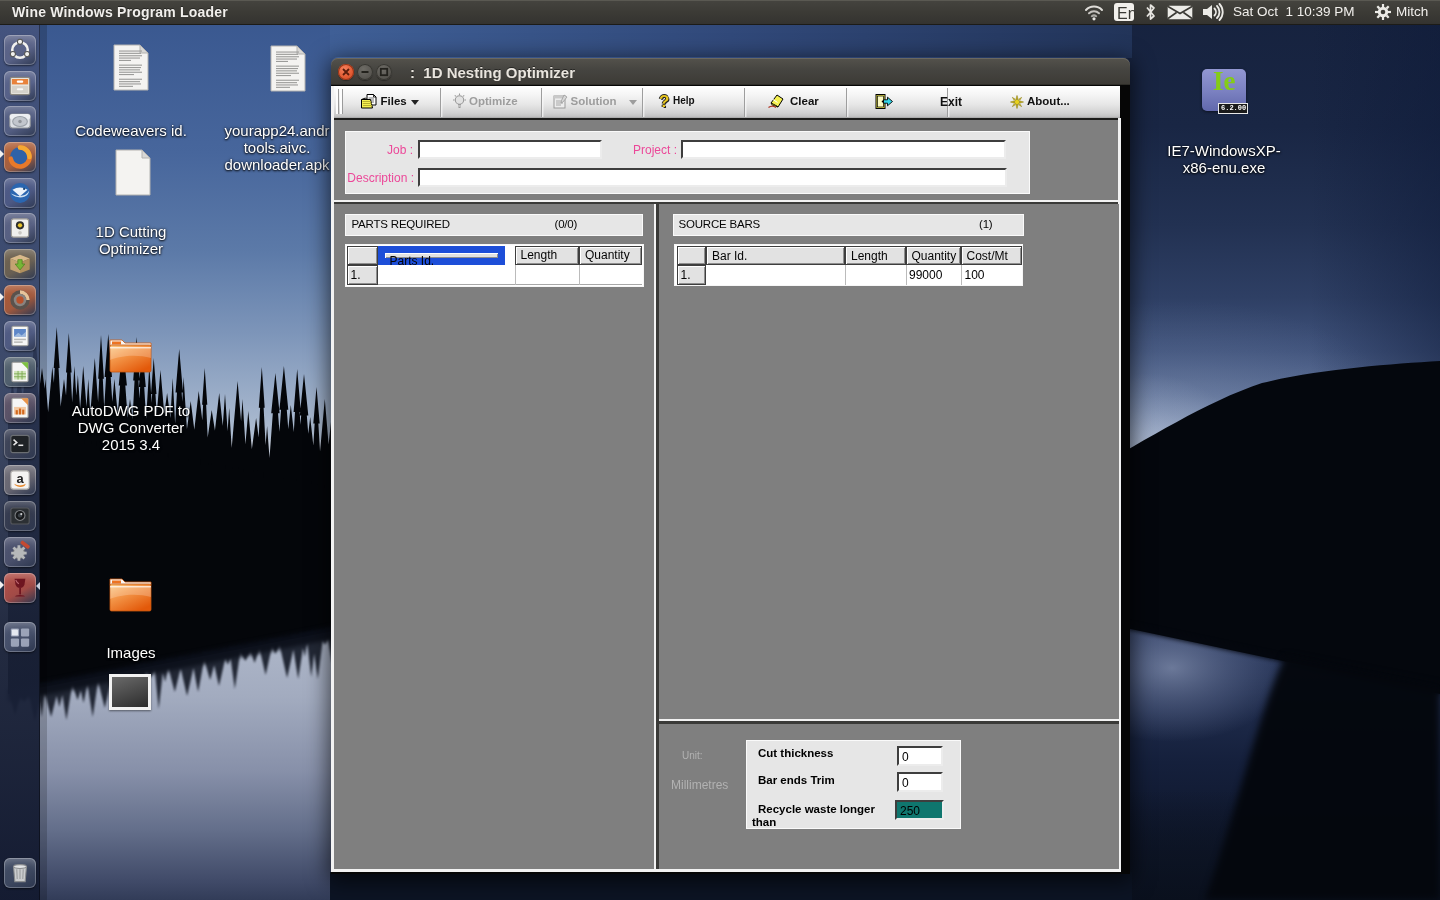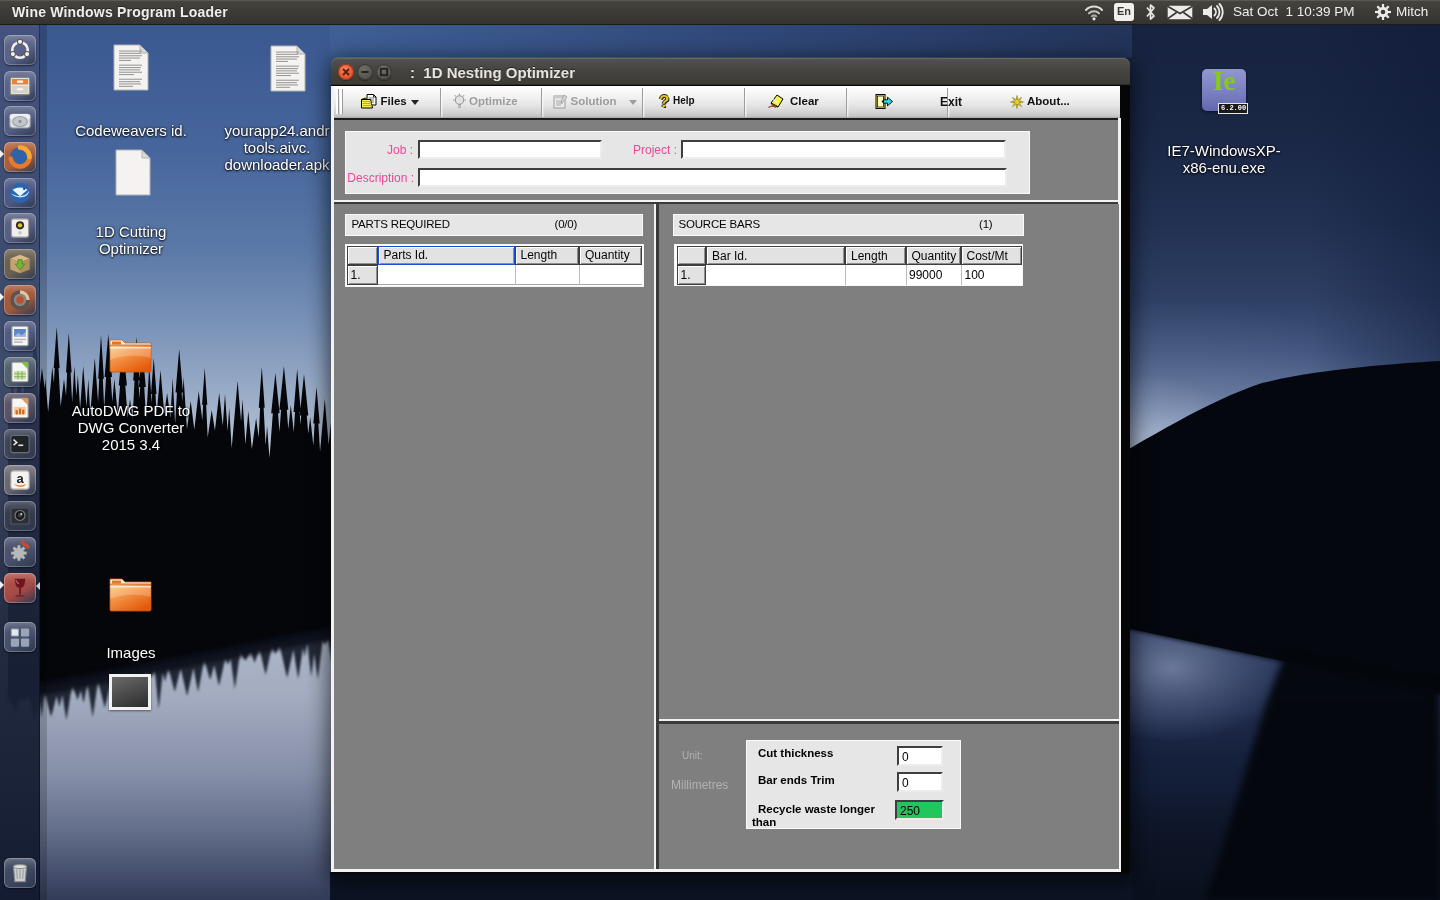--- a/index.html
+++ b/index.html
@@ -291,21 +291,21 @@
     <div class="abs" style="left:417.5px;top:140px;width:184px;height:19px;background:#fff;border-style:solid;border-width:2px;border-color:#3e3e3e #ececec #ececec #3e3e3e;box-sizing:border-box"></div>
     <span class="abs lbl" style="left:600px;top:142.5px;width:77px;text-align:right">Project :</span>
     <div class="abs" style="left:680.5px;top:140px;width:325px;height:19px;background:#fff;border-style:solid;border-width:2px;border-color:#3e3e3e #ececec #ececec #3e3e3e;box-sizing:border-box"></div>
     <span class="abs lbl" style="left:340px;top:170.5px;width:74px;text-align:right">Description :</span>
     <div class="abs" style="left:417.5px;top:167.5px;width:589.5px;height:19px;background:#fff;border-style:solid;border-width:2px;border-color:#3e3e3e #ececec #ececec #3e3e3e;box-sizing:border-box"></div>
     <div class="abs" style="left:344.5px;top:214px;width:298px;height:21.5px;background:#e6e6e6;border:1.5px solid #fafafa;box-sizing:border-box"></div>
     <span class="abs hdr" style="left:351.5px;top:218px">PARTS REQUIRED</span>
     <span class="abs hdr" style="left:554.5px;top:218px">(0/0)</span>
     <div class="abs" style="left:345px;top:243.5px;width:298.5px;height:43px;background:#fff;border:1.5px solid #f6f6f6;box-sizing:border-box"></div>
     <div class="abs" style="left:346.5px;top:245.5px;width:31px;height:19px;background:#e2e2e2;border:1px solid #3e3e3e;box-sizing:border-box;box-shadow:inset 1px 1px 0 #fff,inset -1px -1px 0 #8e8e8e"></div>
-    <div class="abs" style="left:377.5px;top:245.5px;width:137px;height:19px;background:#e2e2e2;border:1px solid #1d4ed8;box-sizing:border-box;box-shadow:inset 1px 1px 0 #fff,inset -1px -1px 0 #8e8e8e">
+    <div class="abs" style="left:377.5px;top:245.5px;width:127px;height:19px;background:#e2e2e2;border:7px solid #1d4ed8;box-sizing:border-box;box-shadow:inset 1px 1px 0 #fff,inset -1px -1px 0 #8e8e8e">
       <span style="position:absolute;left:5px;top:1.5px;font-size:12px;color:#050505;white-space:nowrap">Parts Id.</span>
     </div>
     <div class="abs" style="left:514.5px;top:245.5px;width:64.5px;height:19px;background:#e2e2e2;border:1px solid #3e3e3e;box-sizing:border-box;box-shadow:inset 1px 1px 0 #fff,inset -1px -1px 0 #8e8e8e">
       <span style="position:absolute;left:5px;top:1.5px;font-size:12px;color:#050505;white-space:nowrap">Length</span>
     </div>
     <div class="abs" style="left:579px;top:245.5px;width:62.5px;height:19px;background:#e2e2e2;border:1px solid #3e3e3e;box-sizing:border-box;box-shadow:inset 1px 1px 0 #fff,inset -1px -1px 0 #8e8e8e">
       <span style="position:absolute;left:5px;top:1.5px;font-size:12px;color:#050505;white-space:nowrap">Quantity</span>
     </div>
     <div class="abs" style="left:346.5px;top:264.5px;width:31px;height:20.5px;background:#e2e2e2;border:1px solid #3e3e3e;box-sizing:border-box;box-shadow:inset 1px 1px 0 #fff,inset -1px -1px 0 #8e8e8e">
       <span style="position:absolute;left:3px;top:2.25px;font-size:12px;color:#050505;white-space:nowrap">1.</span>
@@ -345,21 +345,21 @@
     <span class="abs blbl" style="left:758px;top:747px">Cut thickness</span>
     <span class="abs blbl" style="left:758px;top:773.5px">Bar ends Trim</span>
     <span class="abs blbl" style="left:758px;top:803px">Recycle waste longer</span>
     <span class="abs blbl" style="left:752px;top:815.5px">than</span>
     <div class="abs" style="left:897px;top:745.5px;width:46px;height:20.5px;background:#fff;border-style:solid;border-width:2px;border-color:#3e3e3e #ececec #ececec #3e3e3e;box-sizing:border-box">
       <span style="position:absolute;left:3px;top:2.25px;font-size:12px;color:#000">0</span>
     </div>
     <div class="abs" style="left:897px;top:772px;width:46px;height:19.5px;background:#fff;border-style:solid;border-width:2px;border-color:#3e3e3e #ececec #ececec #3e3e3e;box-sizing:border-box">
       <span style="position:absolute;left:3px;top:1.75px;font-size:12px;color:#000">0</span>
     </div>
-    <div class="abs" style="left:895px;top:799.5px;width:48.5px;height:20px;background:#22c55e;border-style:solid;border-width:2px;border-color:#3e3e3e #ececec #ececec #3e3e3e;box-sizing:border-box">
+    <div class="abs" style="left:895px;top:799.5px;width:48.5px;height:20px;background:#0f766e;border-style:solid;border-width:2px;border-color:#3e3e3e #ececec #ececec #3e3e3e;box-sizing:border-box">
       <span style="position:absolute;left:3px;top:2.0px;font-size:12px;color:#000">250</span>
     </div>
 <div class="abs" style="left:0;top:24px;width:40px;height:876px;background:linear-gradient(180deg,#46527acc,#303c5cdd 40%,#1a2238f0 70%,#131a30f5);box-shadow:inset -1px 0 0 #00000066;z-index:40">
       <div class="abs" style="left:3.5px;top:11px;width:32px;height:30px;border-radius:6px;background:linear-gradient(150deg,#5c6488 18%,#5c6488e6 58%,#2e3850ee);box-shadow:inset 0 0 0 1px #ffffff40, inset 0 9px 9px -6px #ffffff48, 0 1px 2px #0008">
         <svg width="28" height="28" viewBox="0 0 26 26" style="position:absolute;left:2px;top:1px">
           <circle cx="13" cy="13" r="7.2" fill="none" stroke="#f2f1ef" stroke-width="2.4"></circle>
           <circle cx="13" cy="5.4" r="2.4" fill="#f2f1ef" stroke="#555" stroke-width="1"></circle>
           <circle cx="6.4" cy="16.8" r="2.4" fill="#f2f1ef" stroke="#555" stroke-width="1"></circle>
           <circle cx="19.6" cy="16.8" r="2.4" fill="#f2f1ef" stroke="#555" stroke-width="1"></circle>
         </svg>
@@ -524,21 +524,21 @@
  <span style="position:absolute;left:12px;top:4px;font-size:14px;font-weight:bold;letter-spacing:0.2px;color:#f1efec;text-shadow:0 -1px 0 #0006">Wine Windows Program Loader</span>
  <svg style="position:absolute;left:1083px;top:3px" width="22" height="18" viewBox="0 0 22 18">
    <g fill="none" stroke="#e8e6e2" stroke-linecap="round">
    <path d="M3,7 a11,11 0 0 1 16,0" stroke-width="2" opacity=".95"></path>
    <path d="M6,10.2 a7.2,7.2 0 0 1 10,0" stroke-width="2" opacity=".8"></path>
    <path d="M8.8,13.2 a3.6,3.6 0 0 1 4.4,0" stroke-width="2" opacity=".65"></path>
         </g>
    <circle cx="11" cy="15.8" r="1.6" fill="#e8e6e2"></circle>
  </svg>
  <div style="position:absolute;left:1114px;top:3px;width:20px;height:18px;background:#f2f0ec;border-radius:3px"></div>
- <span style="position:absolute;left:1117px;top:5px;font-size:11px;font-weight:bold;color:#3b3a35">En</span>
+ <span style="position:absolute;left:1117px;top:5px;font-size:16px;font-weight:normal;color:#3b3a35">En</span>
  <svg style="position:absolute;left:1144px;top:3px" width="13" height="18" viewBox="0 0 13 18">
   <path d="M3,4.5 L10,13 L6.5,16 L6.5,2 L10,5 L3,13.5" stroke="#e8e6e2" stroke-width="1.7" fill="none" stroke-linejoin="round"></path>
  </svg>
  <svg style="position:absolute;left:1167px;top:4.5px" width="26" height="15" viewBox="0 0 26 15">
   <rect x="0.7" y="0.7" width="24.6" height="13.6" rx="1.5" fill="#ecebe7"></rect>
   <path d="M1,1.5 L13,8.5 L25,1.5 M1,13.5 L9.5,7.5 M25,13.5 L16.5,7.5" stroke="#3b3a35" stroke-width="1.6" fill="none"></path>
  </svg>
  <svg style="position:absolute;left:1202px;top:3px" width="22" height="18" viewBox="0 0 22 18">
   <path d="M1,6 L5,6 L10,2 L10,16 L5,12 L1,12 Z" fill="#ecebe7"></path>
   <path d="M12.5,5.5 a5,5 0 0 1 0,7 M15,3 a8.5,8.5 0 0 1 0,12 M17.5,1 a11.5,11.5 0 0 1 0,16" stroke="#ecebe7" stroke-width="1.8" fill="none" stroke-linecap="round"></path>

